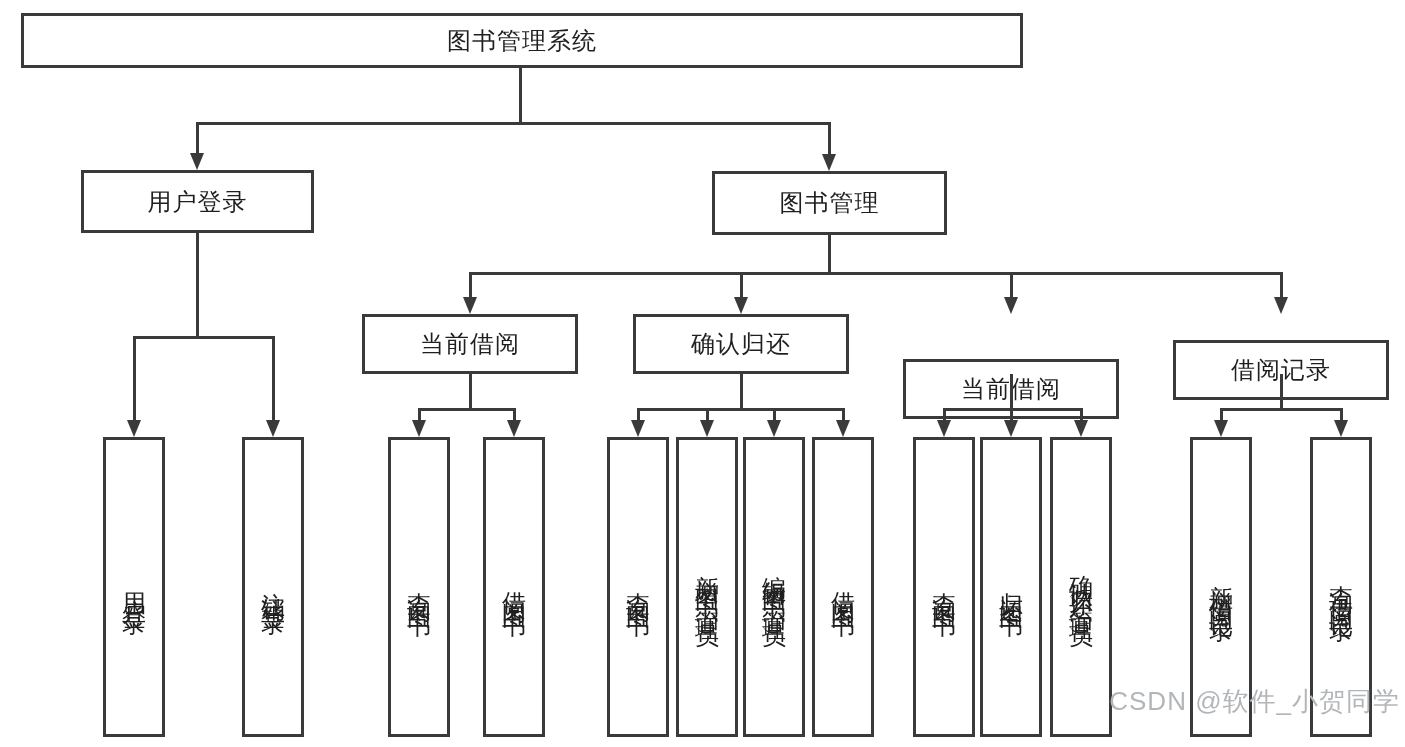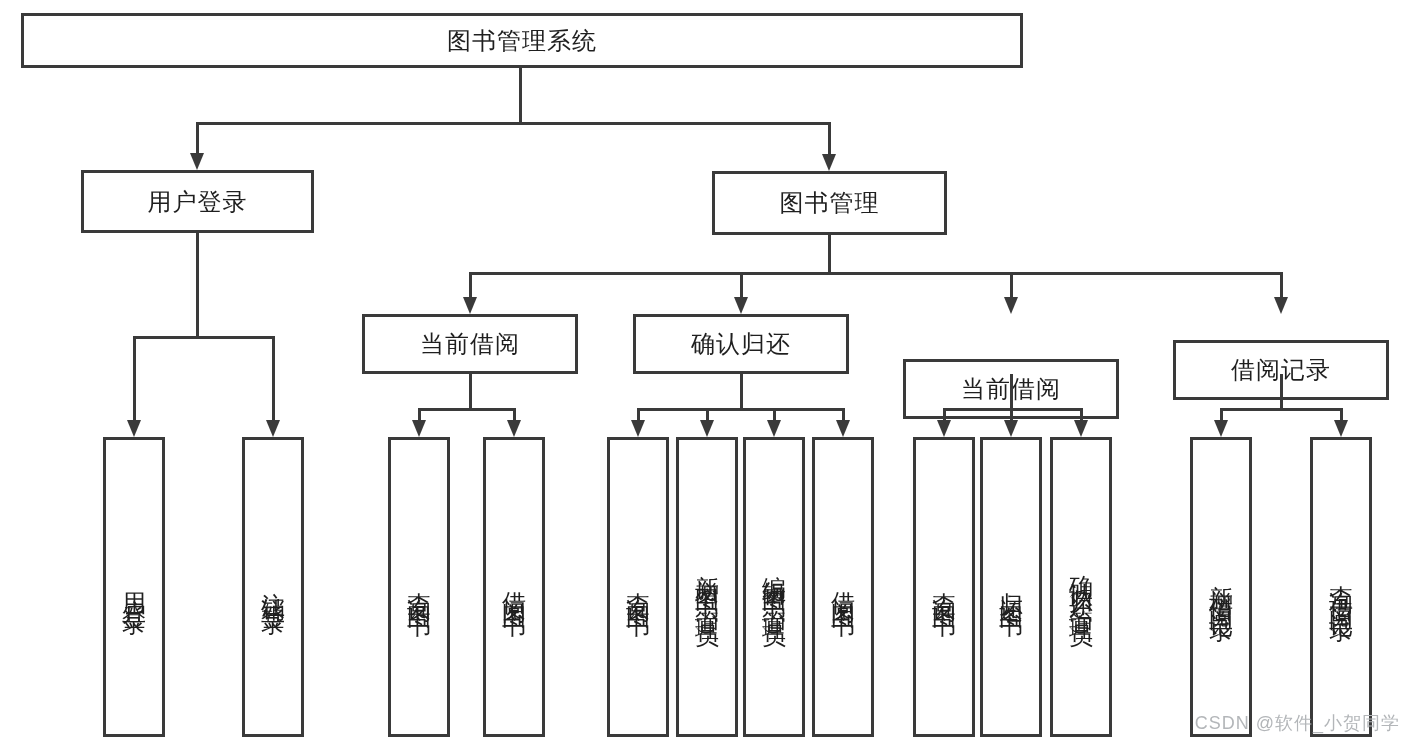--- a/index.html
+++ b/index.html
@@ -27,21 +27,21 @@
     width:62px;top:437px;height:300px;
   }
   .vline{position:absolute;width:3px;background:var(--line);}
   .hline{position:absolute;height:3px;background:var(--line);}
   .arrow{
     position:absolute;width:0;height:0;
     border-left:7px solid transparent;border-right:7px solid transparent;
     border-top:17px solid var(--line);
   }
   .watermark{
-    position:absolute;right:5px;top:711px;font-size:18px;letter-spacing:1px;
+    position:absolute;right:5px;top:684px;font-size:26px;letter-spacing:1px;
     color:var(--wm);
   }
 </style>
 </head>
 <body>
 
 <div class="canvas">
 
   <div class="node" style="left:21px;top:13px;width:1002px;height:55px;">
     <span>图书管理系统</span>

